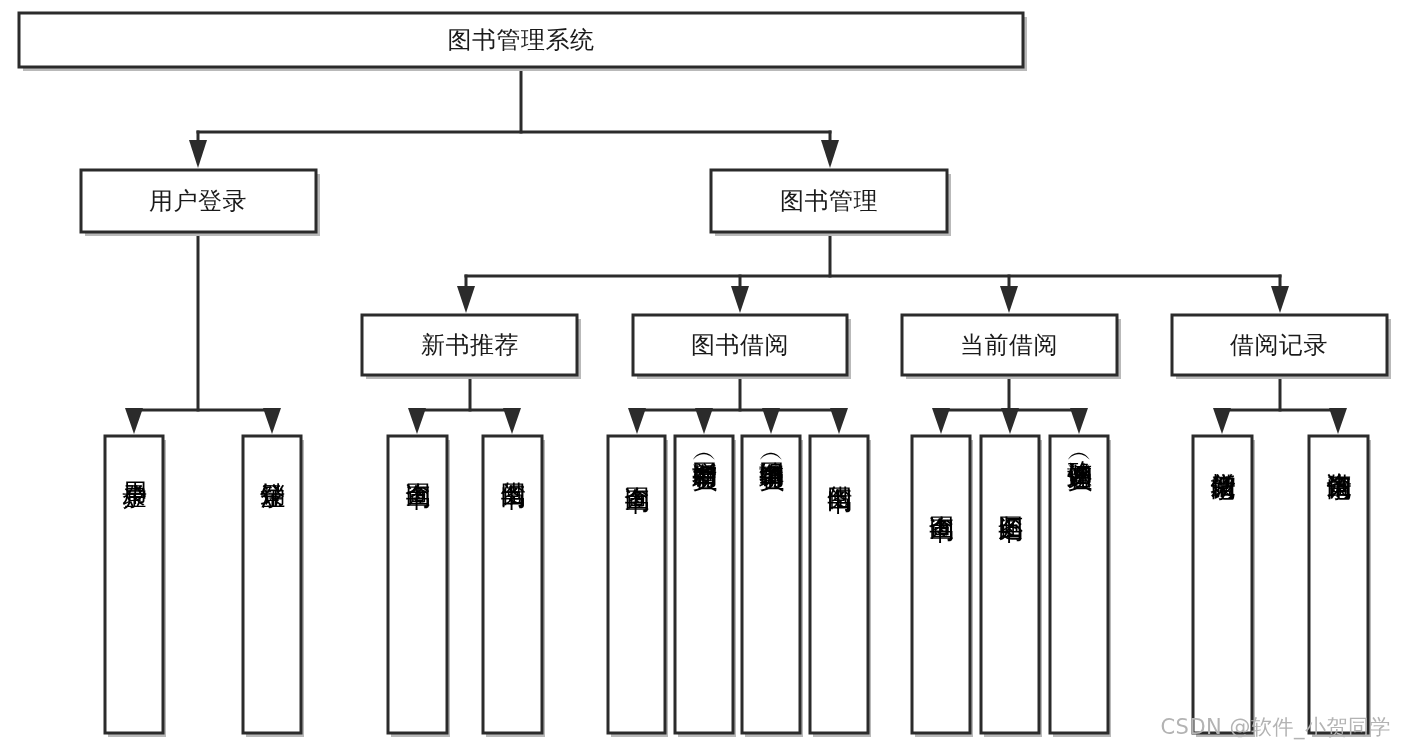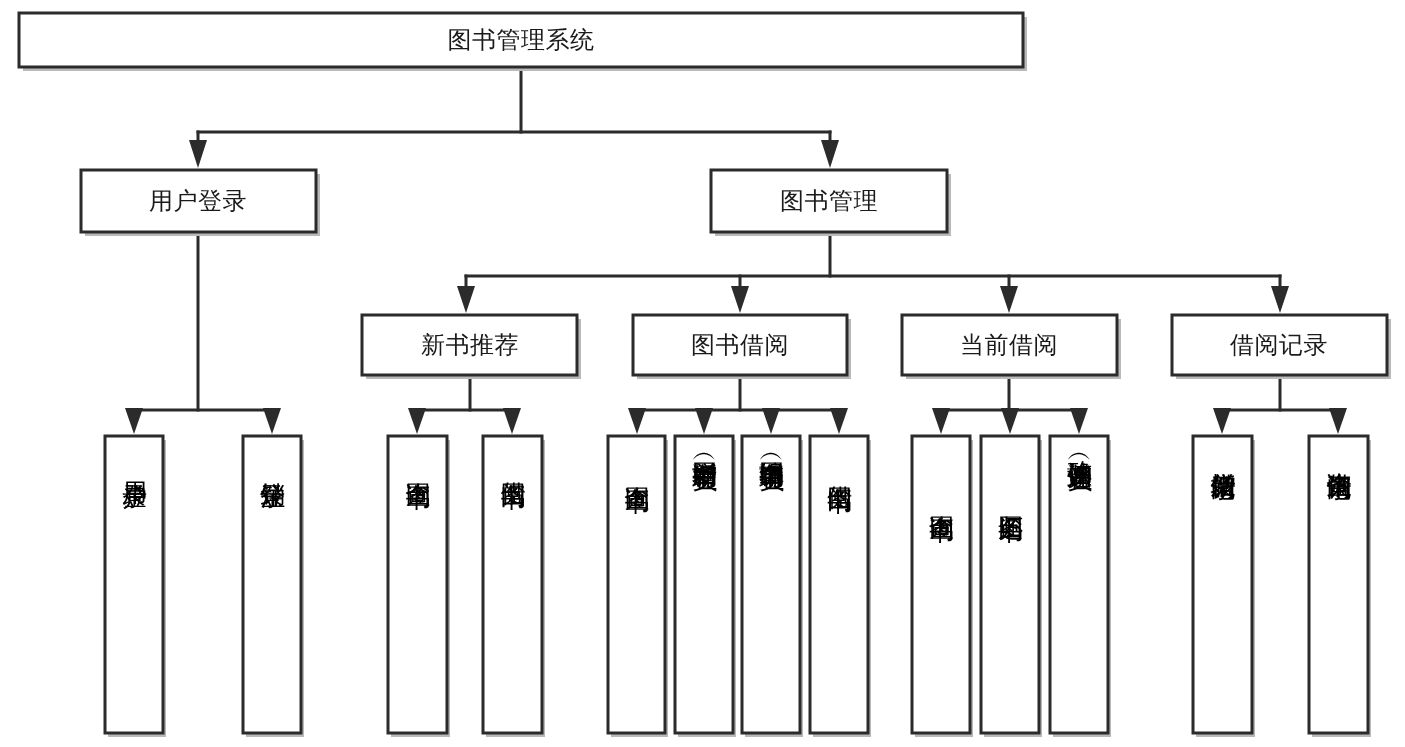--- a/index.html
+++ b/index.html
@@ -319,13 +319,14 @@
         <rect class="node-rect" x="1309" y="436" width="59" height="297"></rect>
         <foreignObject x="1309" y="452" width="59" height="282">
           <div xmlns="http://www.w3.org/1999/xhtml" class="vlabel-wrap">
             <span class="node-label-v">查询借阅记录</span>
           </div>
         </foreignObject>
       </g>
     </g>
   </svg>
 
+  <div class="watermark">CSDN @软件_小贺同学</div>
 </div>
 
 </body></html>

